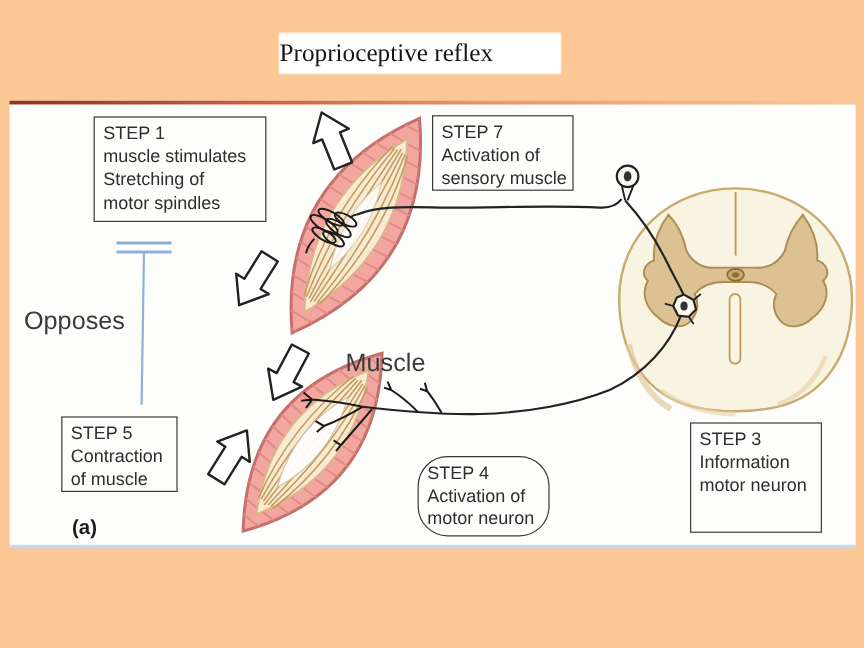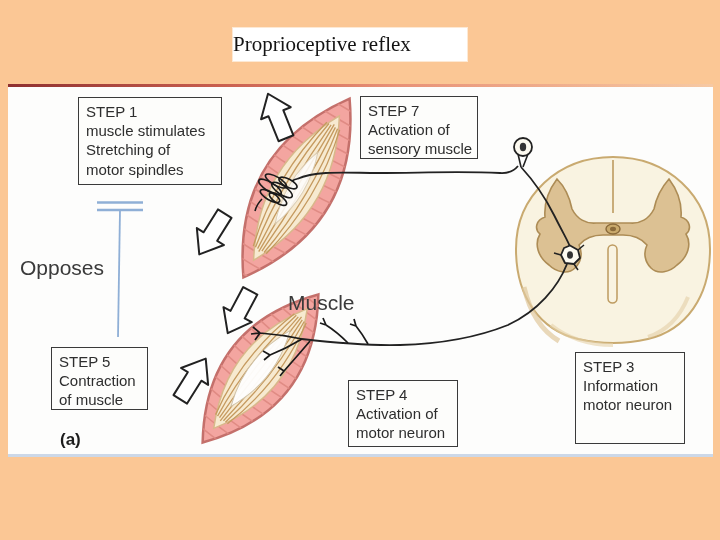--- a/index.html
+++ b/index.html
@@ -212,21 +212,21 @@
       <div>Activation of</div>
       <div>sensory muscle</div>
     </div>
 
     <div class="step-box" style="left:567px;top:225px;width:110px;height:92px;margin-top:40px;">
       <div>STEP 3</div>
       <div>Information</div>
       <div>motor neuron</div>
     </div>
 
-    <div class="step-box" style="left:340px;top:293px;width:110px;height:67px;">
+    <div class="step-box" style="left:340px;top:293px;width:110px;height:67px;border-radius:25px;">
       <div>STEP 4</div>
       <div>Activation of</div>
       <div>motor neuron</div>
     </div>
 
     <div class="step-box" style="left:43px;top:250px;width:97px;height:63px;margin-top:10px;">
       <div>STEP 5</div>
       <div>Contraction</div>
       <div>of muscle</div>
     </div>

